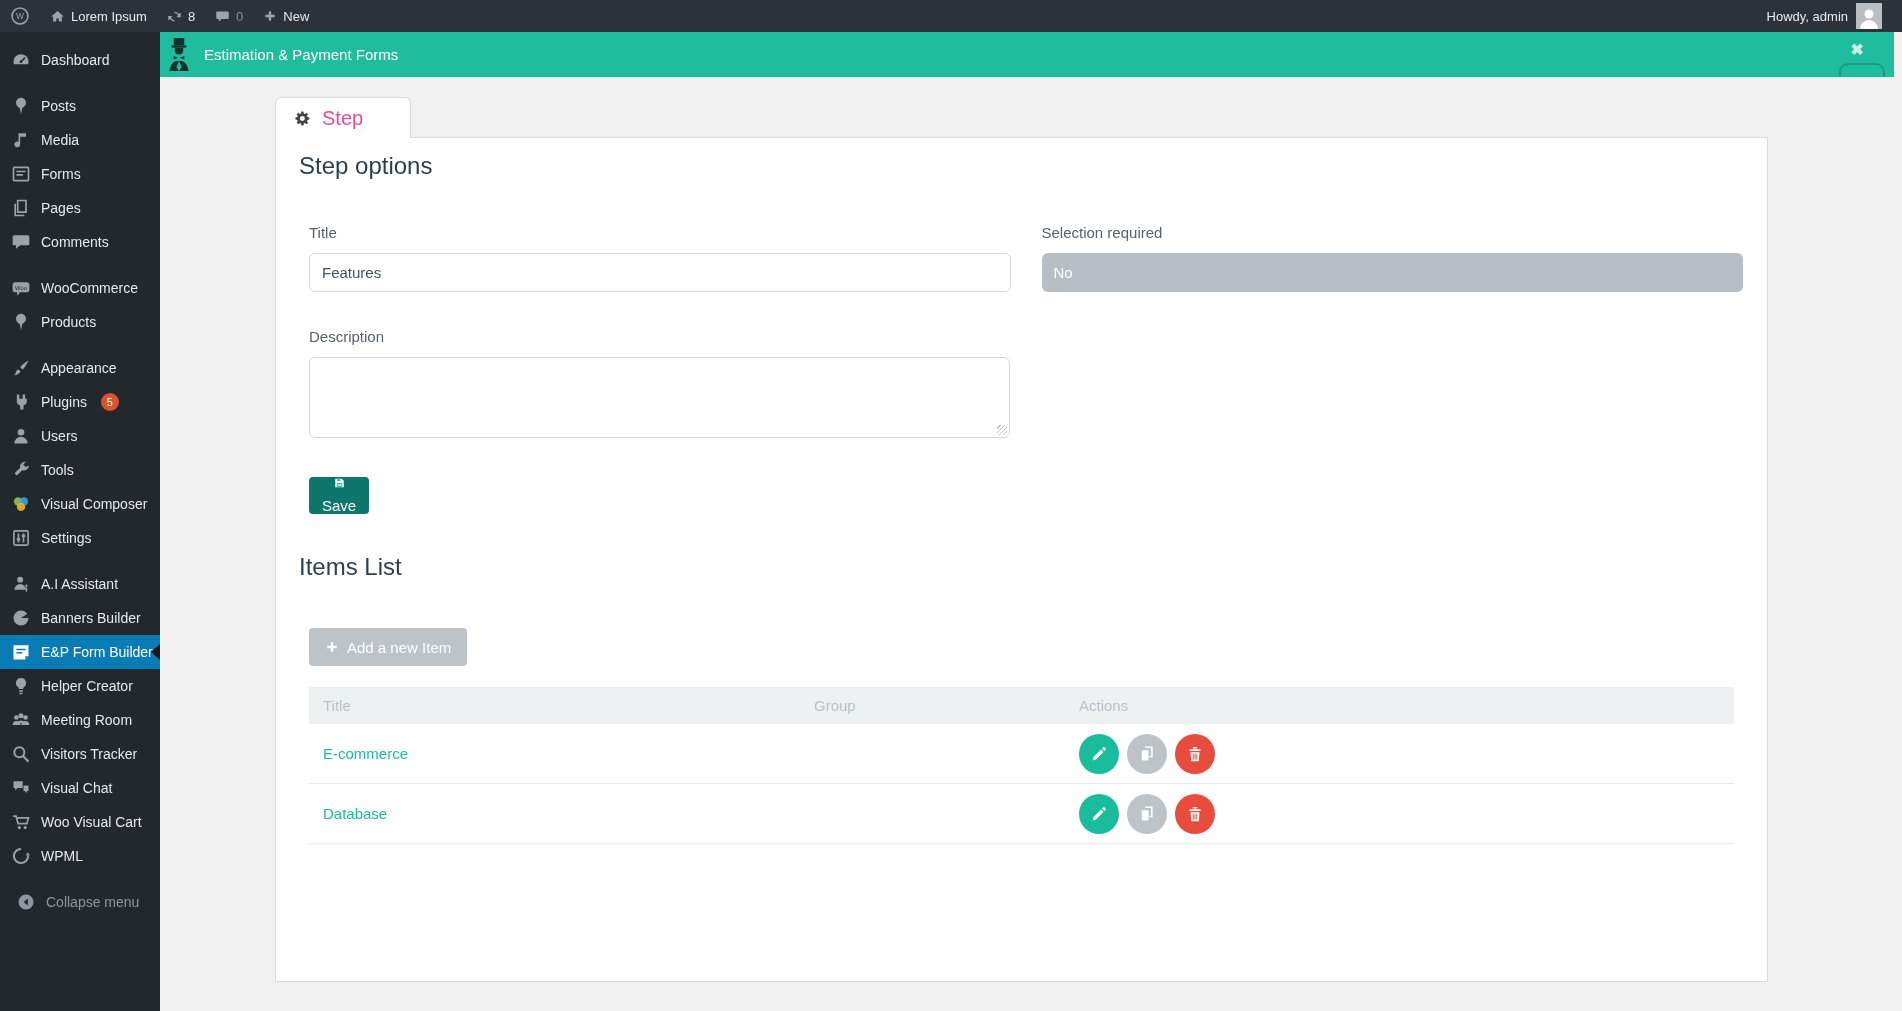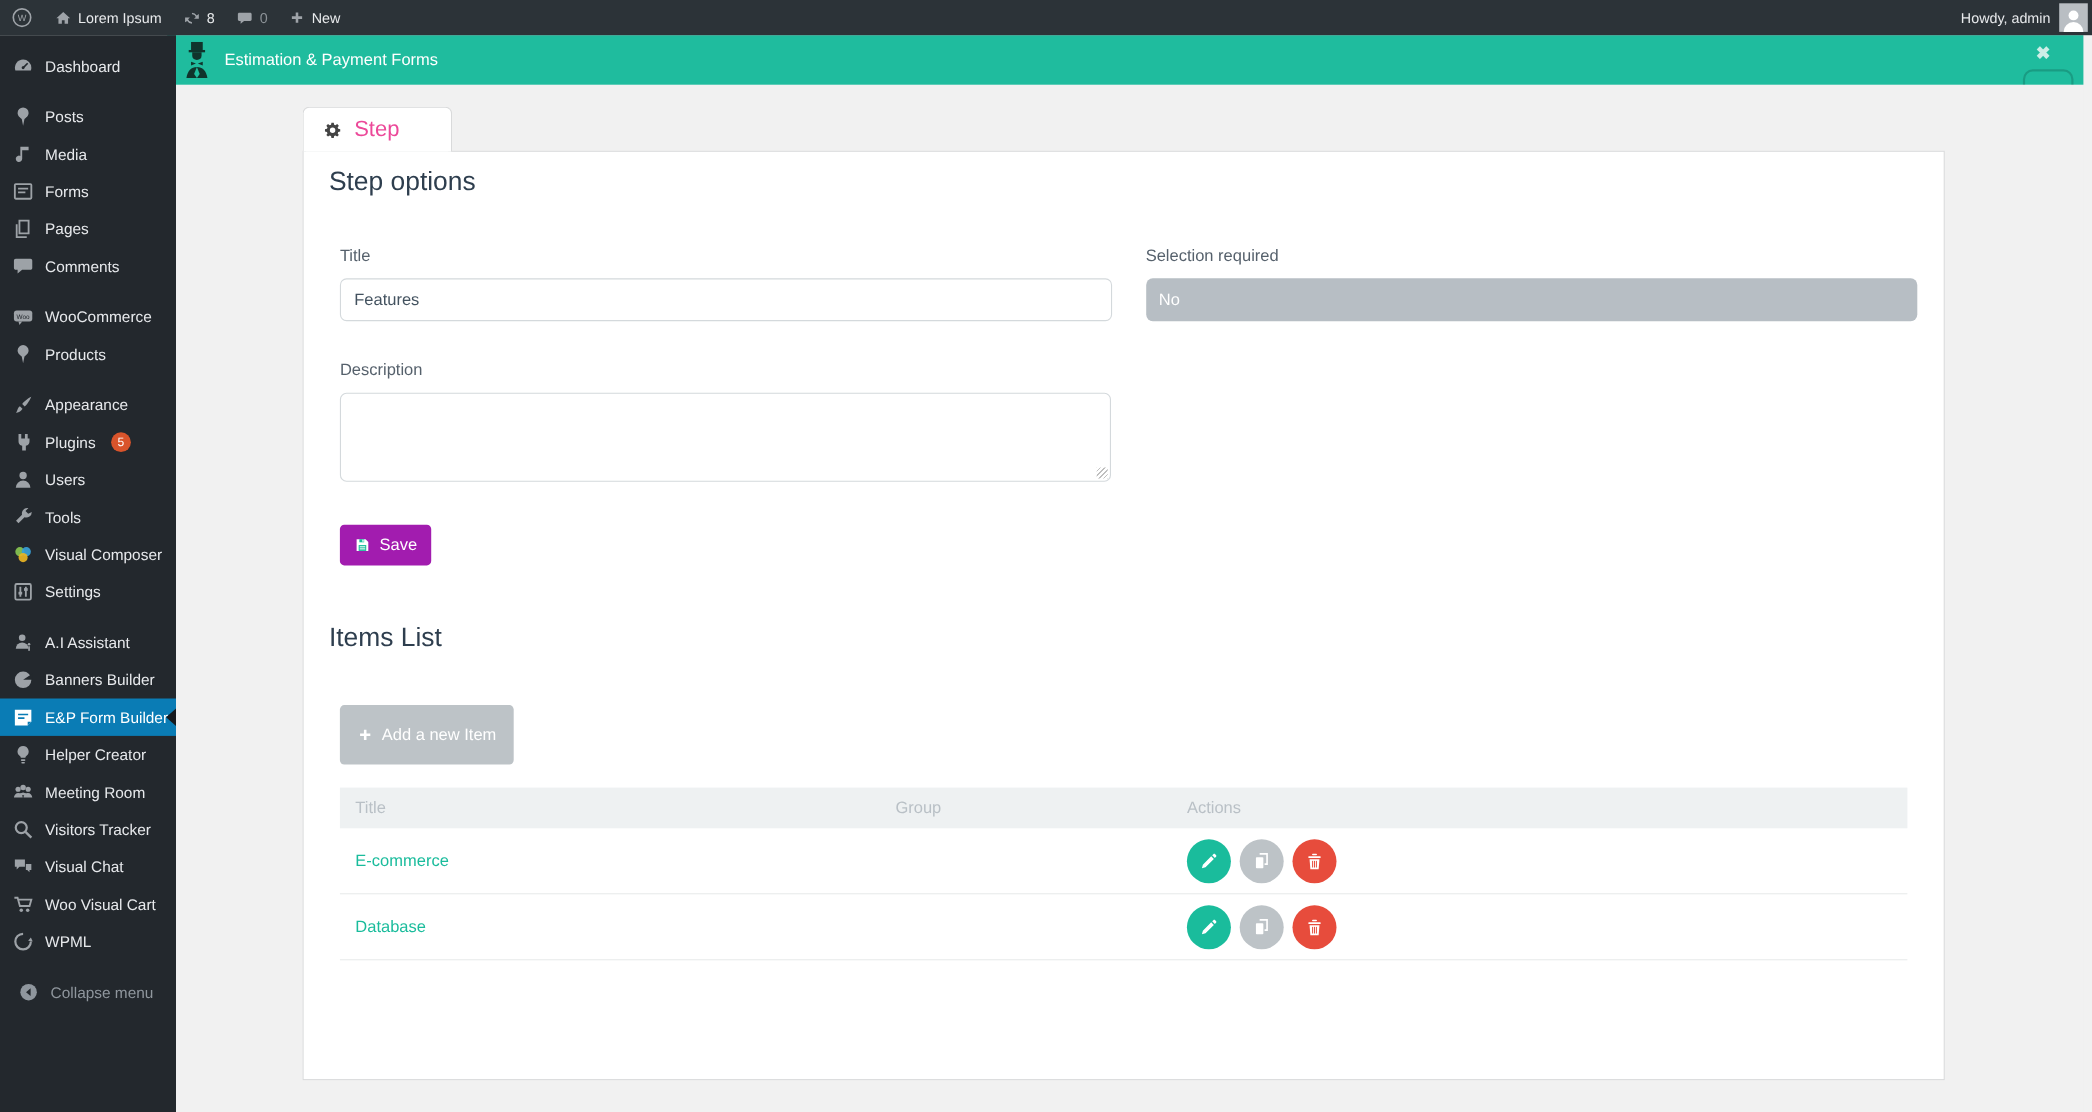--- a/index.html
+++ b/index.html
@@ -7,21 +7,21 @@
     font-family:"Liberation Sans", sans-serif; background:#f1f1f1; }
 
   
   .abar { position:absolute; left:0; top:0; width:1902px; height:32px;
     background:#2c3338; color:#e8eaec; font-size:13px; display:flex;
     justify-content:space-between; align-items:center; z-index:30; }
   .abar-left, .abar-right { display:flex; align-items:center; height:100%; }
   .ab-item { display:flex; align-items:center; gap:6px; padding:0 10px; height:100%; cursor:pointer; }
   .ab-item svg { color:#9ea3a8; }
   .muted-count { color:#8b9196; }
-  .abar-right { padding-right:4px; gap:8px; }
+  .abar-right { padding-right:20px; gap:8px; }
   .avatar { width:26px; height:26px; background:#b9bec3; display:flex;
     align-items:flex-end; justify-content:center; overflow:hidden; }
 
   
   .sidebar { position:absolute; left:0; top:32px; width:160px; height:979px;
     background:#23282d; z-index:20; }
   .menu { list-style:none; padding-top:11px; }
   .menu li.item { height:34px; display:flex; align-items:center; gap:10px;
     padding-left:11px; font-size:14px; color:#e7e9ec; cursor:pointer; position:relative; }
   .menu li.item svg { color:#9da2a7; flex:0 0 auto; }
@@ -71,22 +71,22 @@
 
   .desc { margin:36px 24px 0 33px; width:701px; position:relative; }
   textarea.text { width:100%; height:81px; border:1px solid #d4d9dc; border-radius:6px;
     padding:8px 12px; font-size:15px; color:#43525f; resize:none;
     font-family:"Liberation Sans",sans-serif; outline:none; display:block; }
   .grip { position:absolute; right:3px; bottom:3px; width:10px; height:10px;
     background:repeating-linear-gradient(135deg, transparent 0 2px, #bfbfbf 2px 3px); }
 
   .btn { display:inline-flex; align-items:center; gap:8px; border:none; cursor:pointer;
     color:#fff; font-size:15px; border-radius:4px; font-family:"Liberation Sans",sans-serif; }
-  .btn-save { margin:39px 0 16px 33px; height:37px; padding:0 13px; background:#a21caf; }
-  .btn-add { margin:47px 0 0 33px; height:54px; padding:0 16px; background:#bdc3c7; }
+  .btn-save { margin:39px 0 3px 33px; height:37px; padding:0 13px; background:#0f766e;flex-direction:column; }
+  .btn-add { margin:47px 0 0 33px; height:38px; padding:0 16px; background:#bdc3c7; }
 
   .itable { margin:21px 33px 0 33px; }
   .thead { display:flex; align-items:center; height:37px; background:#eef1f2;
     color:#b9c0c6; font-size:15px; }
   .c1 { width:505px; padding-left:14px; }
   .c2 { width:265px; }
   .c3 { flex:1; }
   .trow { display:flex; align-items:center; height:60px; border-bottom:1px solid #e9ebec; }
   .t-title { color:#1abc9c; font-size:15px; cursor:pointer; }
   .actions { display:flex; align-items:center; gap:8px; }

